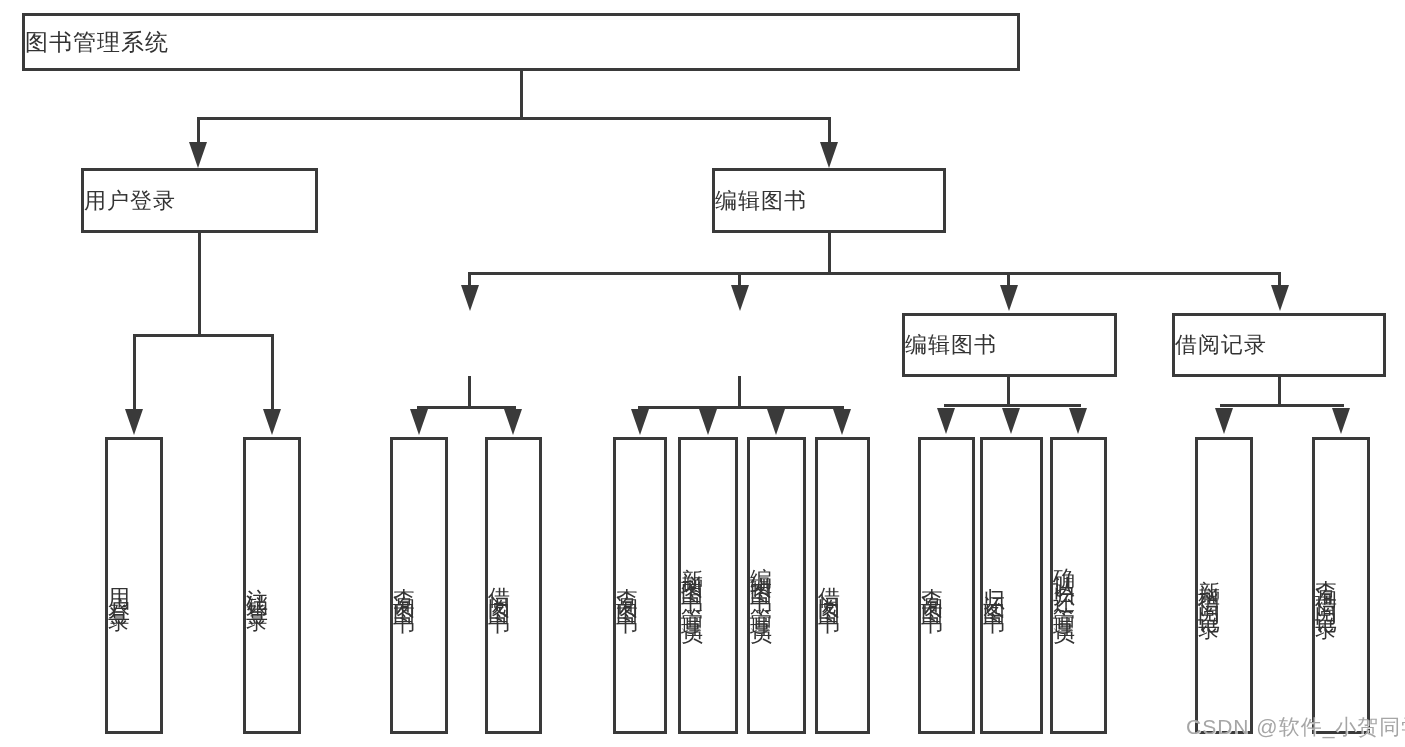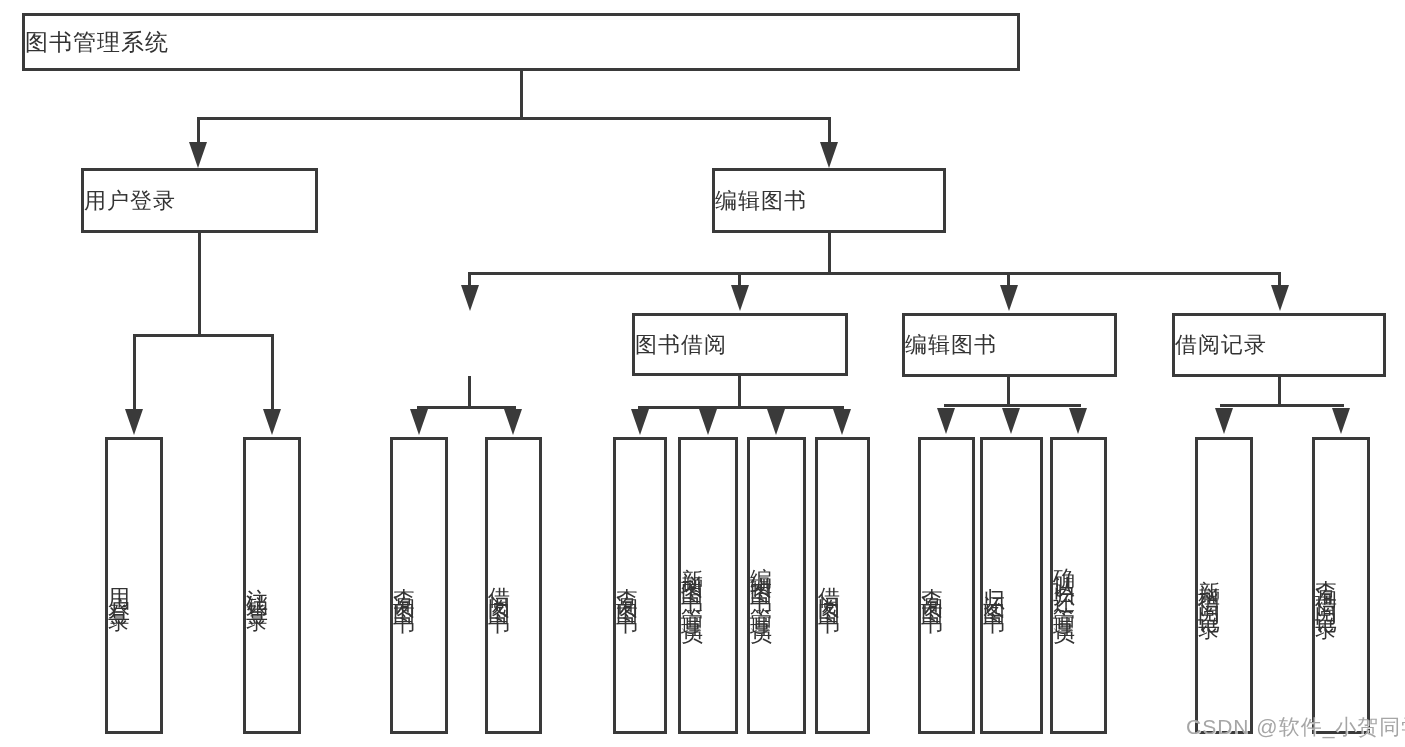--- a/index.html
+++ b/index.html
@@ -78,23 +78,20 @@
   <div class="hl" style="left:468px;top:272px;width:813px"></div>
   <div class="vl" style="left:468px;top:273px;height:13px"></div>
   <div class="ar" style="left:461px;top:285px"></div>
   <div class="vl" style="left:738px;top:273px;height:13px"></div>
   <div class="ar" style="left:731px;top:285px"></div>
   <div class="vl" style="left:1007px;top:273px;height:13px"></div>
   <div class="ar" style="left:1000px;top:285px"></div>
   <div class="vl" style="left:1278px;top:273px;height:13px"></div>
   <div class="ar" style="left:1271px;top:285px"></div>
 
-  <div class="node nh" style="left:632px;top:313px;width:216px;height:63px">
-    <span class="lbl">图书借阅</span>
-  </div>
   <div class="node nh" style="left:902px;top:313px;width:215px;height:64px">
     <span class="lbl">编辑图书</span>
   </div>
   <div class="node nh" style="left:1172px;top:313px;width:214px;height:64px">
     <span class="lbl">借阅记录</span>
   </div>
 
   <div class="vl" style="left:468px;top:376px;height:32px"></div>
   <div class="hl" style="left:417px;top:406px;width:99px"></div>
   <div class="ar" style="left:410px;top:409px"></div>

